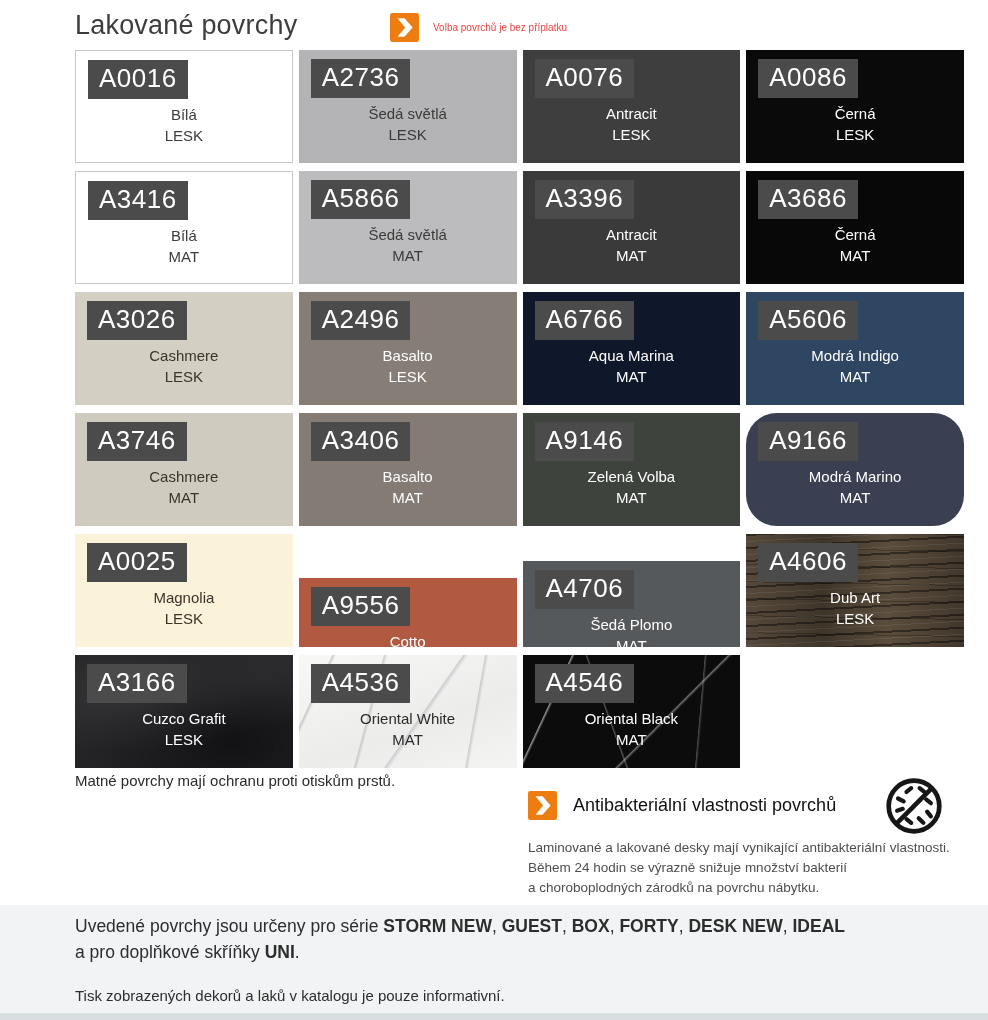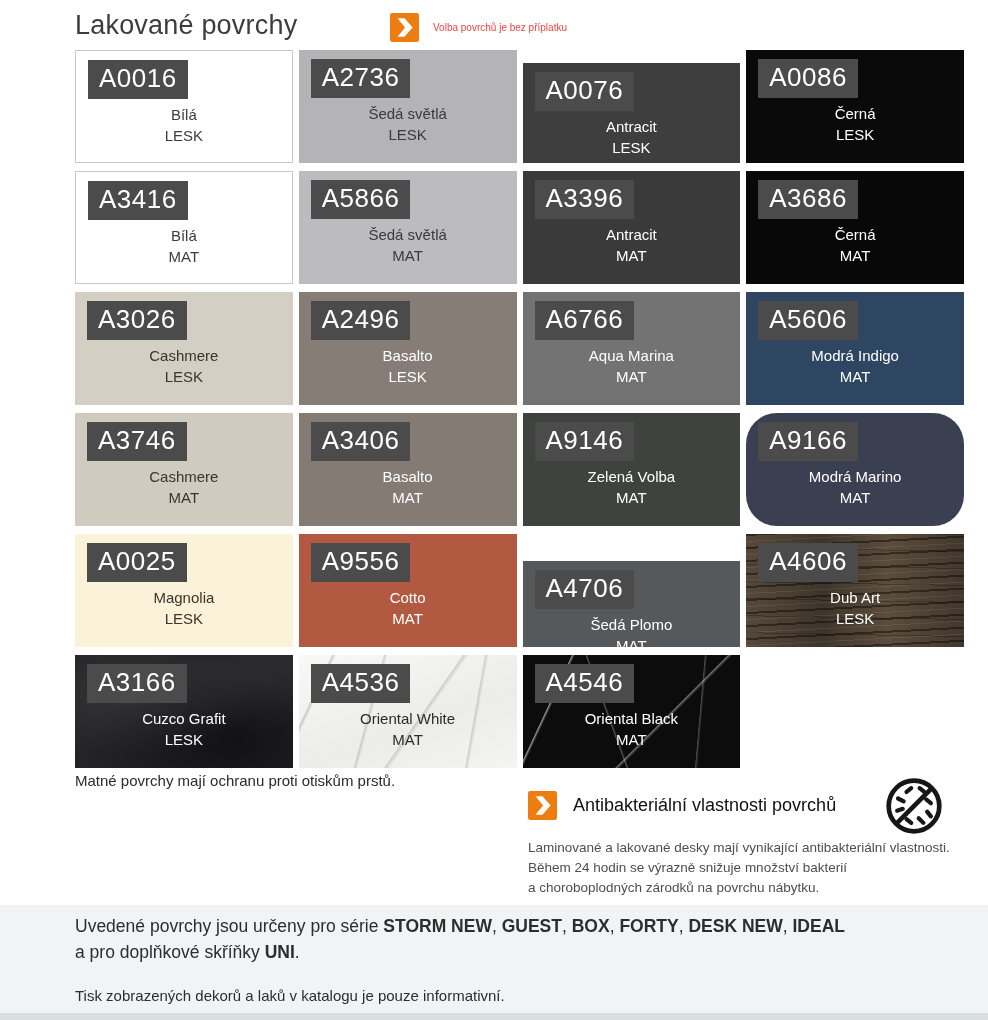--- a/index.html
+++ b/index.html
@@ -87,21 +87,21 @@
           <div class="fin">LESK</div>
         </div>
       </div>
       <div class="swatch" style="background: rgb(180, 180, 182); color: rgb(58, 58, 58);">
         <span class="chip">A2736</span>
         <div class="labels">
           <div class="nm">Šedá světlá</div>
           <div class="fin">LESK</div>
         </div>
       </div>
-      <div class="swatch" style="background: rgb(62, 62, 62); color: rgb(255, 255, 255); margin-top: 13px;">
+      <div class="swatch" style="background: rgb(62, 62, 62); color: rgb(255, 255, 255);">
         <span class="chip">A0076</span>
         <div class="labels">
           <div class="nm">Antracit</div>
           <div class="fin">LESK</div>
         </div>
       </div>
       <div class="swatch" style="background: rgb(10, 10, 10); color: rgb(255, 255, 255);">
         <span class="chip">A0086</span>
         <div class="labels">
           <div class="nm">Černá</div>
@@ -143,21 +143,21 @@
           <div class="fin">LESK</div>
         </div>
       </div>
       <div class="swatch" style="background: rgb(135, 125, 119); color: rgb(255, 255, 255);">
         <span class="chip">A2496</span>
         <div class="labels">
           <div class="nm">Basalto</div>
           <div class="fin">LESK</div>
         </div>
       </div>
-      <div class="swatch" style="background: #737373; color: rgb(255, 255, 255);">
+      <div class="swatch" style="background: #0f172a; color: rgb(255, 255, 255);">
         <span class="chip">A6766</span>
         <div class="labels">
           <div class="nm">Aqua Marina</div>
           <div class="fin">MAT</div>
         </div>
       </div>
       <div class="swatch" style="background: rgb(46, 70, 98); color: rgb(255, 255, 255);">
         <span class="chip">A5606</span>
         <div class="labels">
           <div class="nm">Modrá Indigo</div>
@@ -192,21 +192,21 @@
           <div class="fin">MAT</div>
         </div>
       </div>
       <div class="swatch" style="background: rgb(250, 243, 218); color: rgb(59, 52, 42);">
         <span class="chip">A0025</span>
         <div class="labels">
           <div class="nm">Magnolia</div>
           <div class="fin">LESK</div>
         </div>
       </div>
-      <div class="swatch" style="background: rgb(177, 90, 65); color: rgb(255, 255, 255);">
+      <div class="swatch" style="background: rgb(177, 90, 65); color: rgb(255, 255, 255); margin-top: 44px;">
         <span class="chip">A9556</span>
         <div class="labels">
           <div class="nm">Cotto</div>
           <div class="fin">MAT</div>
         </div>
       </div>
       <div class="swatch" style="background: rgb(86, 89, 91); color: rgb(255, 255, 255); margin-top: 27px;">
         <span class="chip">A4706</span>
         <div class="labels">
           <div class="nm">Šedá Plomo</div>

